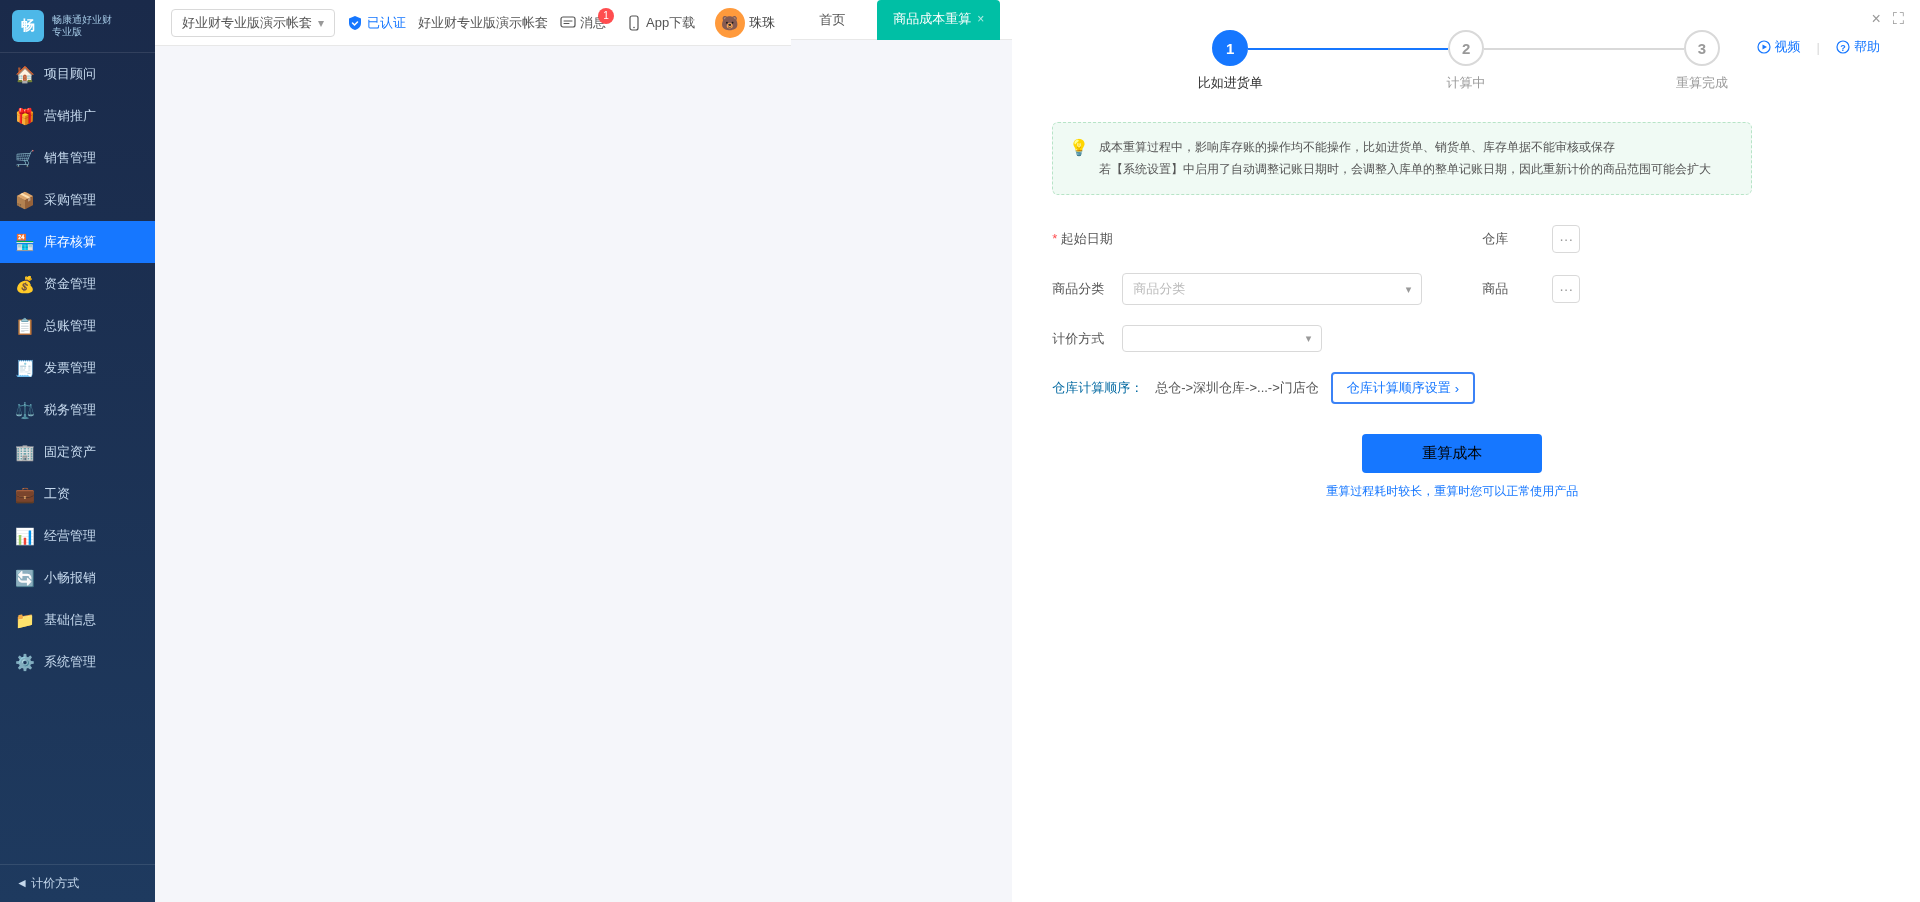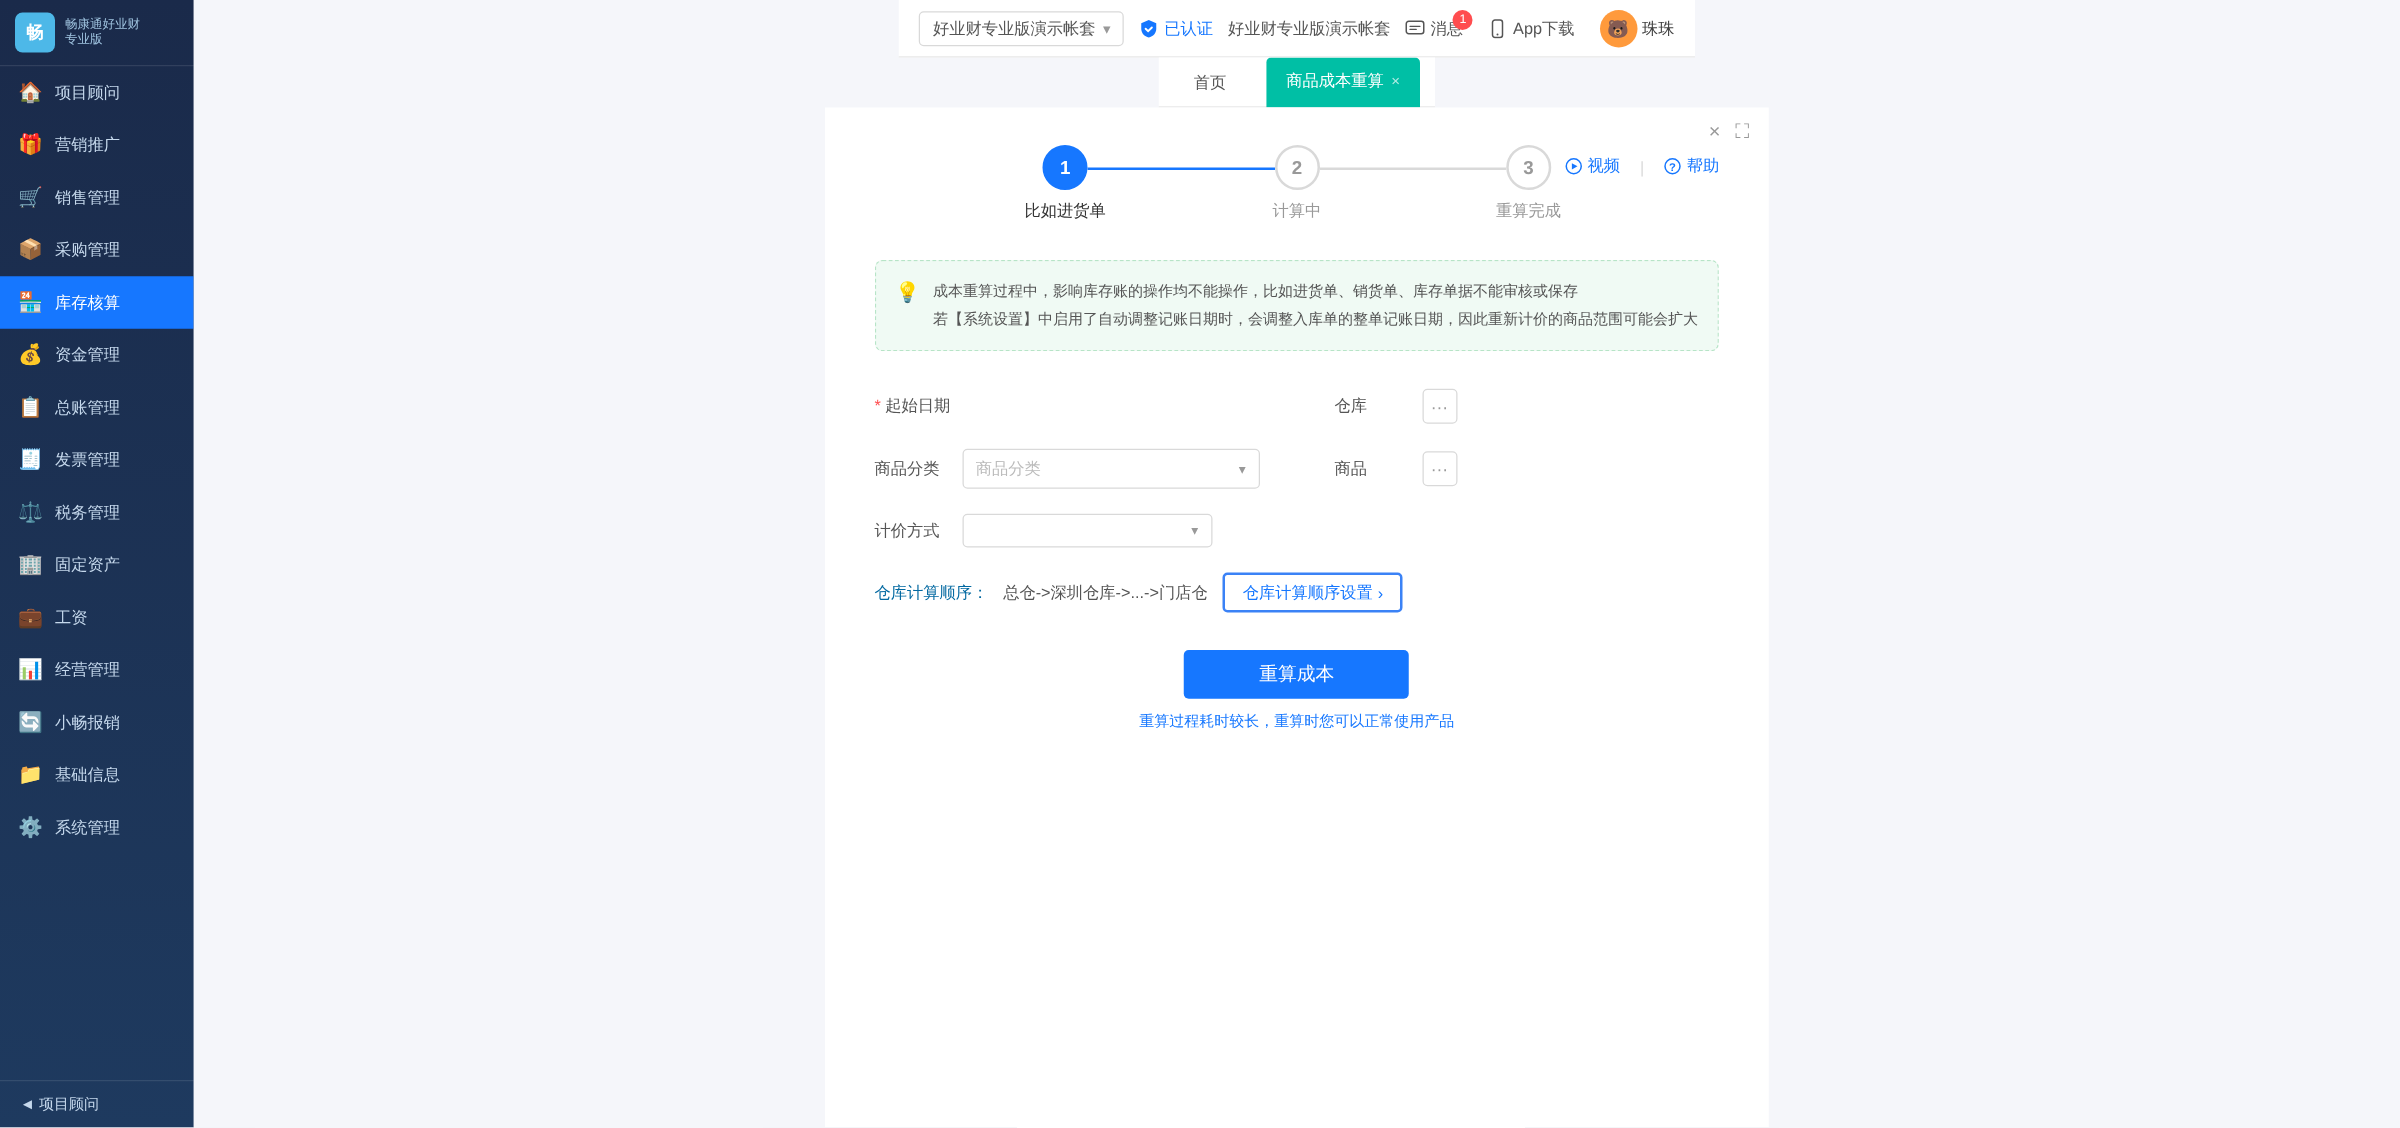--- a/index.html
+++ b/index.html
@@ -47,25 +47,24 @@
       padding: 10px 16px;
       border-top: 1px solid rgba(255,255,255,0.1);
       display: flex; align-items: center; gap: 6px;
       color: #c5d8ec; font-size: 12px; cursor: pointer;
     }
 
     
     .main {
       flex: 1;
       display: flex;
-      flex-direction: column;
+      flex-direction: row;
       height: 100%;
       overflow: hidden;
       background: #f5f6fa;
-      align-items: center;
     }
 
     
     .topbar {
       background: white;
       height: 46px;
       display: flex;
       align-items: center;
       padding: 0 16px;
       border-bottom: 1px solid #e8e8e8;
@@ -245,21 +244,21 @@
     .warehouse-btn {
       border: 2px solid #3b82f6; border-radius: 4px;
       padding: 5px 14px; color: #1677ff; font-size: 13px;
       cursor: pointer; display: flex; align-items: center; gap: 4px;
       background: white;
     }
 
     
     .recalc-section { display: flex; flex-direction: column; align-items: center; gap: 10px; margin-top: 10px; }
     .recalc-btn {
-      background: #1677ff; color: #ffffff;
+      background: #1677ff; color: #000000;
       border: none; border-radius: 4px;
       padding: 10px 60px; font-size: 15px; cursor: pointer;
       font-family: inherit;
     }
     .recalc-hint { color: #1677ff; font-size: 12px; }
 
     
     .content::-webkit-scrollbar { width: 6px; }
     .content::-webkit-scrollbar-thumb { background: #d9d9d9; border-radius: 3px; }
 
@@ -333,21 +332,21 @@
     <div class="sidebar-item">
       <div class="sidebar-item-icon">📁</div>
       <span>基础信息</span>
     </div>
     <div class="sidebar-item">
       <div class="sidebar-item-icon">⚙️</div>
       <span>系统管理</span>
     </div>
   </div>
   <div class="sidebar-bottom">
-    <span>◄ 项目顾问</span>
+    <span>◄ 计价方式</span>
   </div>
 </div>
 
 <div class="main">
 
   <div class="topbar">
     <div class="topbar-selector">
       <span>好业财专业版演示帐套</span>
       <span class="chevron-icon">▾</span>
     </div>

